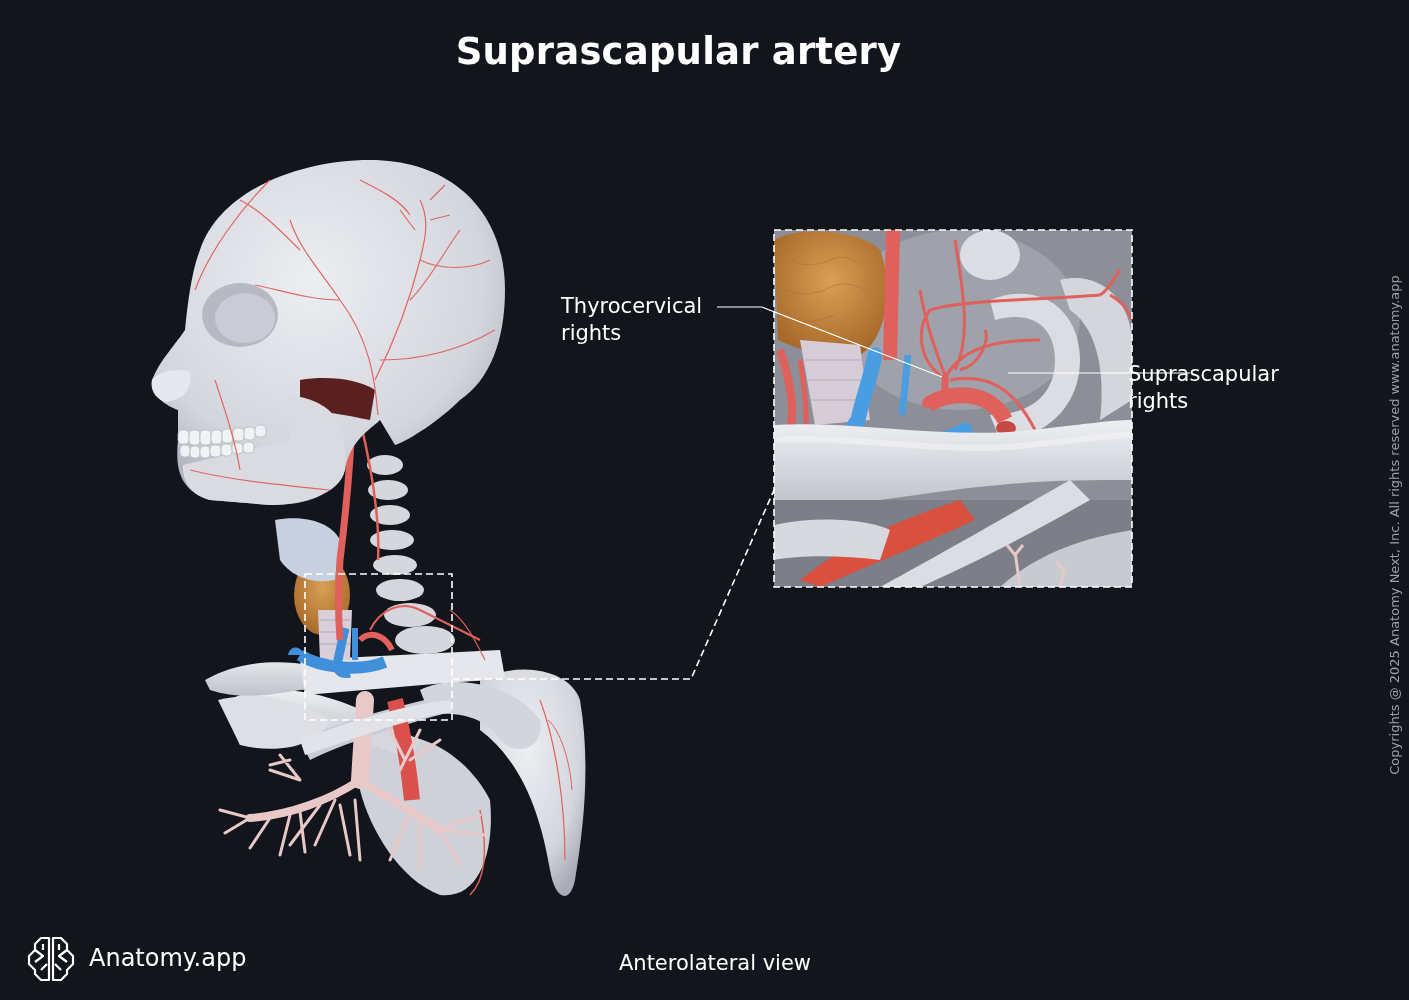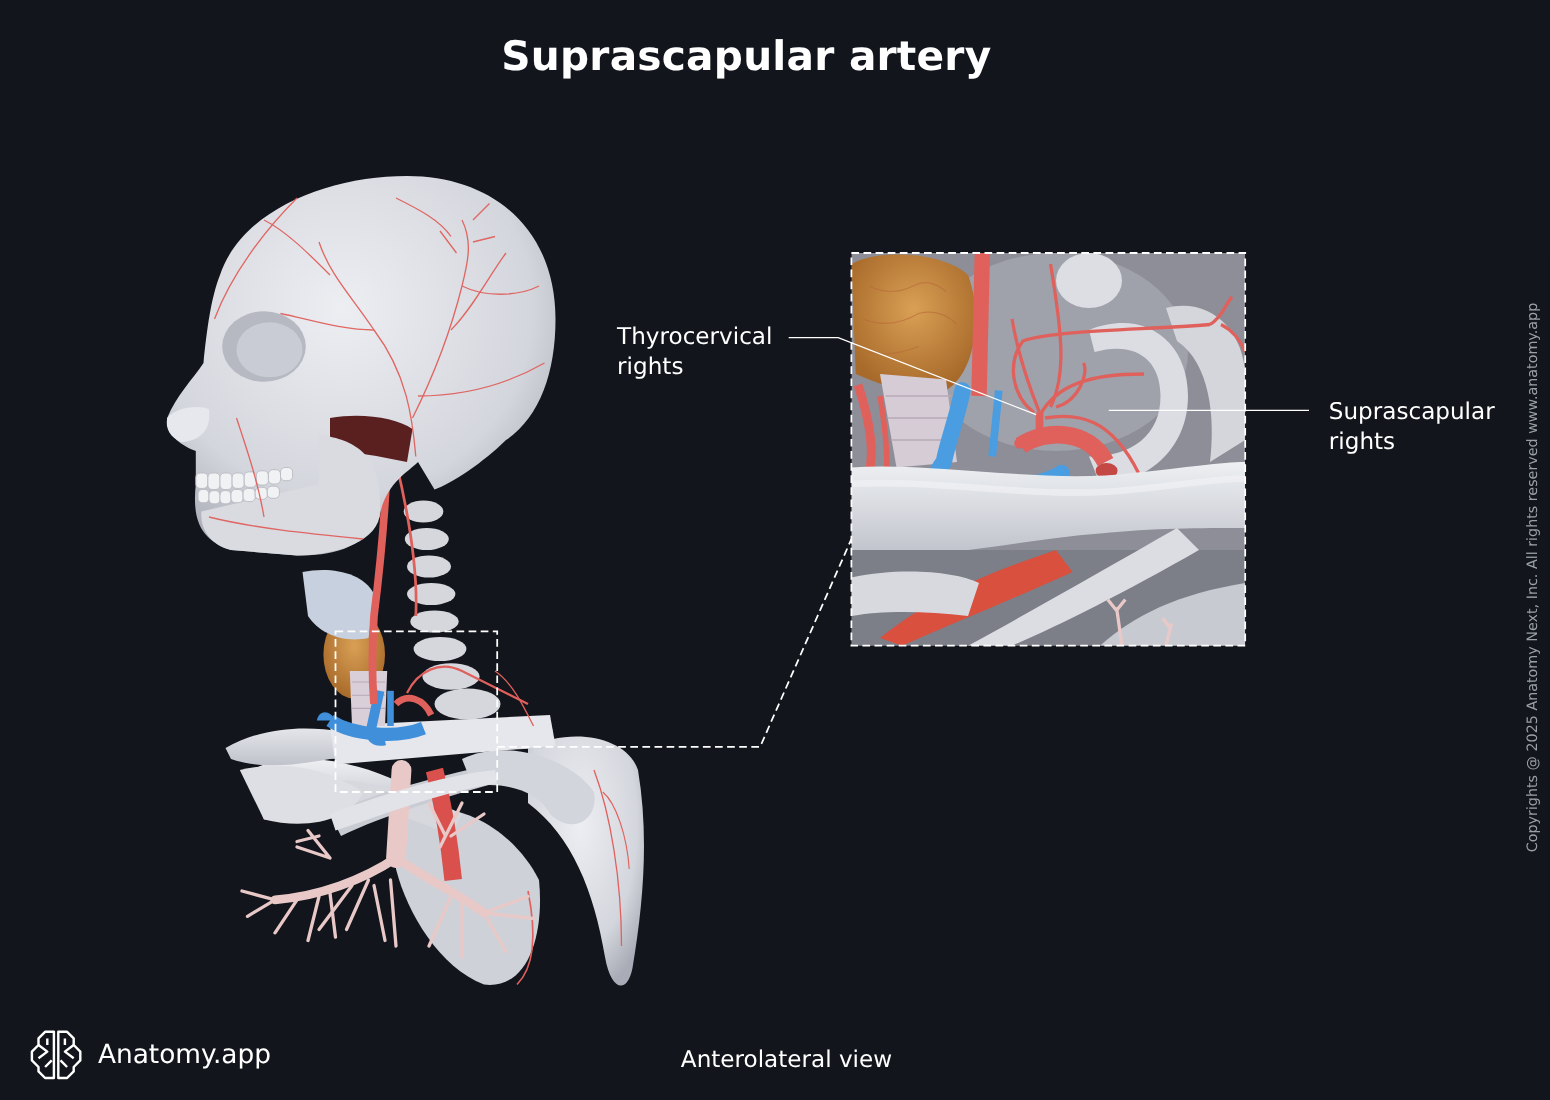--- a/index.html
+++ b/index.html
@@ -229,21 +229,21 @@
 
   <path d="M717 307 L 762 307 L 942 377" fill="none" stroke="#ffffff" stroke-width="1.2"></path>
   <path d="M1008 373 L 1190 373" fill="none" stroke="#ffffff" stroke-width="1.2"></path>
 </svg>
 
 <div class="label" style="left:561px; top:293px;">
   <span>Thyrocervical</span>
   <span>rights</span>
 </div>
 
-<div class="label" style="left:1208px; top:361px;">
+<div class="label" style="left:1128px; top:361px;">
   <span>Suprascapular</span>
   <span>rights</span>
 </div>
 
 <div class="copyright">Copyrights @ 2025 Anatomy Next, Inc. All rights reserved www.anatomy.app</div>
 
 <div class="brand">
   <svg width="52" height="48" viewBox="0 0 52 48" fill="none" stroke="#ffffff" stroke-width="2.2" stroke-linejoin="round">
     <path d="M24 4 L16 4 L10 10 L10 16 L4 22 L4 30 L10 36 L10 40 L16 46 L24 46 Z"></path>
     <path d="M28 4 L36 4 L42 10 L42 16 L48 22 L48 30 L42 36 L42 40 L36 46 L28 46 Z"></path>

